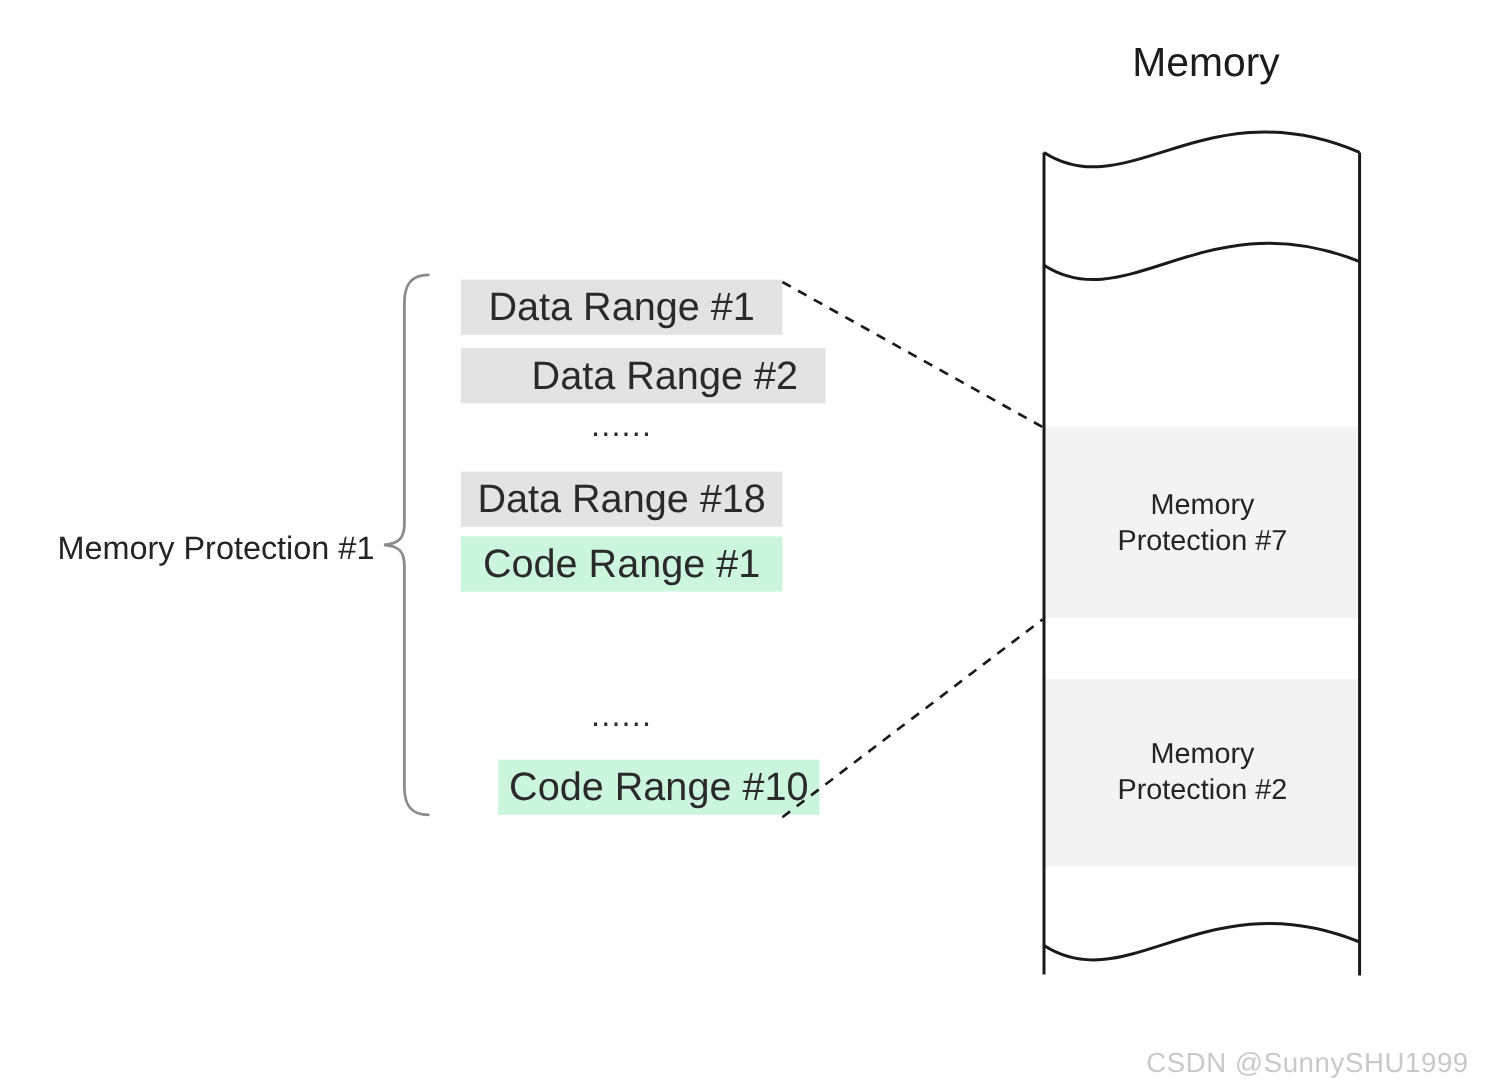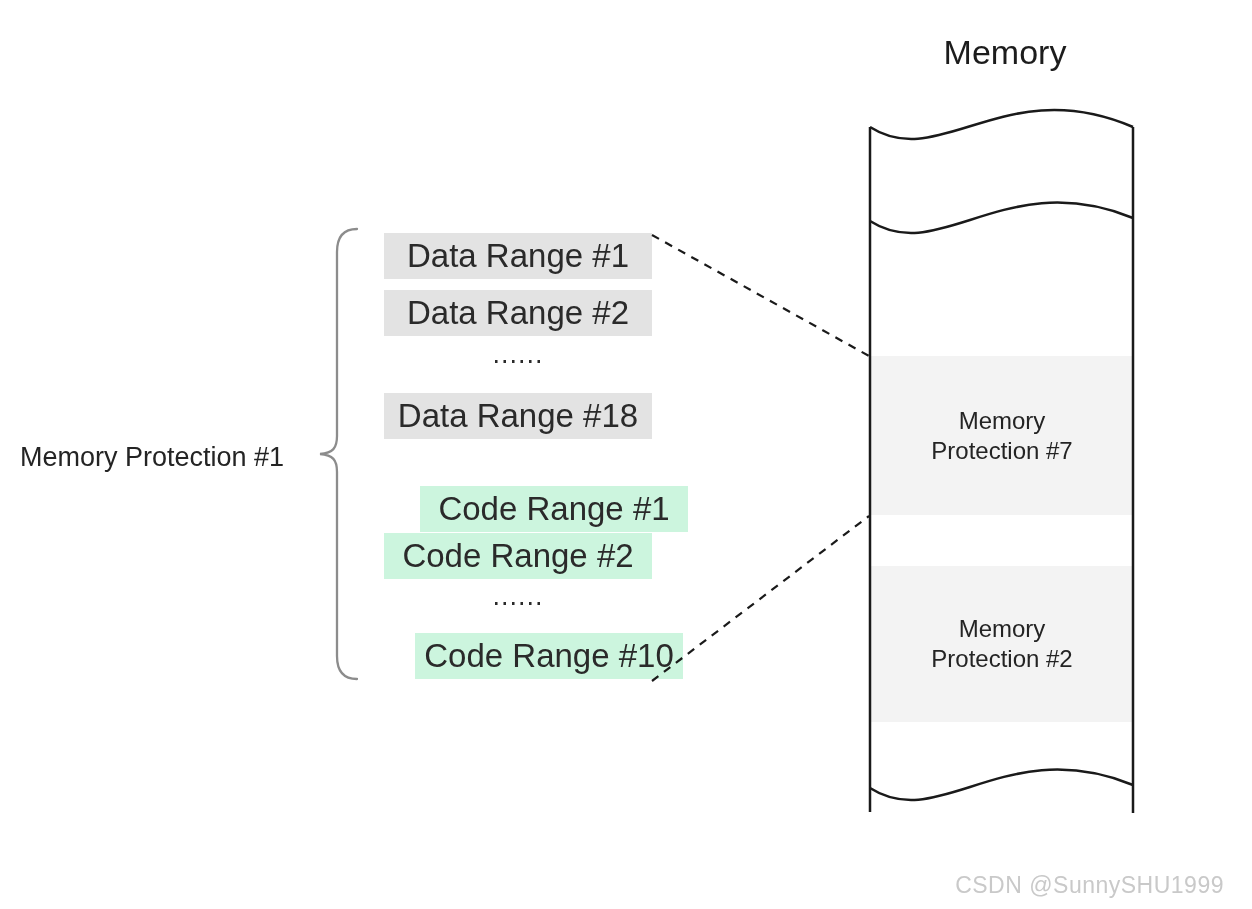--- a/index.html
+++ b/index.html
@@ -34,21 +34,21 @@
   }
   .range-box.data{background:var(--data-range-bg);}
   .range-box.code{background:var(--code-range-bg);}
   .dots-row{
     position:absolute;left:384px;width:268px;height:40px;
     display:flex;align-items:center;justify-content:center;
     font-size:27px;letter-spacing:1px;color:var(--text);
   }
   .brace-label{
     position:absolute;left:20px;top:441px;width:292px;
-    font-size:27px;line-height:32px;color:#242424;
+    text-align:right;font-size:27px;line-height:32px;color:#242424;
     white-space:nowrap;
   }
   .mem-region{
     position:absolute;left:871px;width:262px;
     background:var(--protection-region-bg);
     display:flex;flex-direction:column;align-items:center;justify-content:center;
     font-size:24px;line-height:30px;color:#242424;text-align:center;
   }
   .mem-region.r1{top:356px;height:159px;}
   .mem-region.r2{top:566px;height:156px;}
@@ -70,33 +70,30 @@
     <span>Protection #7</span>
   </div>
   <div class="mem-region r2">
     <span>Memory</span>
     <span>Protection #2</span>
   </div>
 
   <div class="range-box data" style="top:233px;">
     <span>Data Range #1</span>
   </div>
-  <div class="range-box data" style="top:290px;">
+  <div class="range-box data" style="top:290px;padding-left:36px;">
     <span>Data Range #2</span>
   </div>
   <div class="dots-row" style="top:334px;">......</div>
   <div class="range-box data" style="top:393px;">
     <span>Data Range #18</span>
   </div>
 
-  <div class="range-box code" style="top:486px;margin-left:36px;">
+  <div class="range-box code" style="top:447px;">
     <span>Code Range #1</span>
-  </div>
-  <div class="range-box code" style="top:533px;">
-    <span>Code Range #2</span>
   </div>
   <div class="dots-row" style="top:576px;">......</div>
   <div class="range-box code" style="top:633px;margin-left:31px;">
     <span>Code Range #10</span>
   </div>
 
   <div class="brace-label">Memory Protection #1</div>
 
   <svg class="overlay-svg" viewBox="0 0 1252 909">
 

